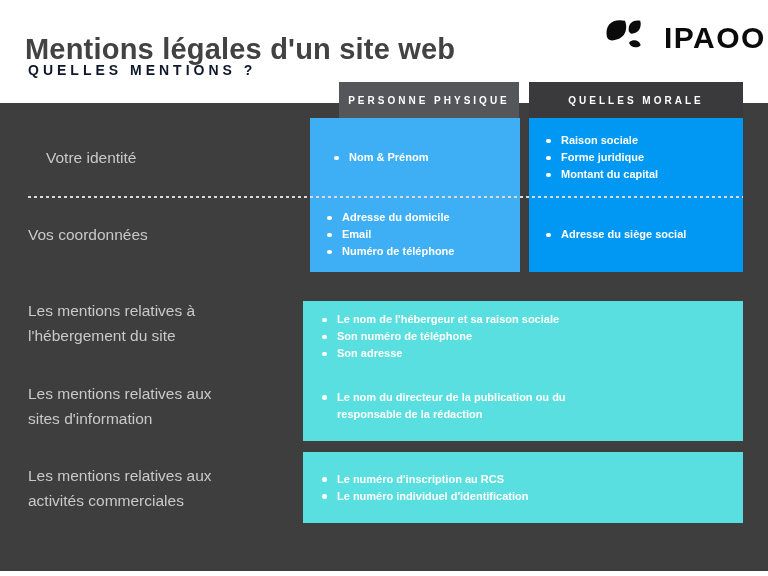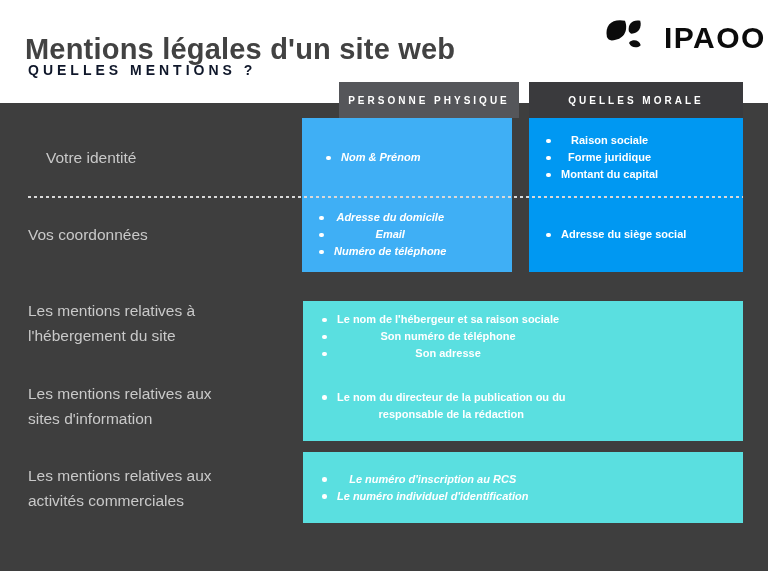--- a/index.html
+++ b/index.html
@@ -16,32 +16,32 @@
   .brand{position:absolute;left:604px;top:18px;display:flex;align-items:center;gap:18px;}
   .brand svg{width:42px;height:40px;display:block;}
   .brand-text{font-size:30px;font-weight:700;color:var(--logo_black,#0B0B0B);letter-spacing:1.5px;}
 
   .col-header{position:absolute;top:82px;height:36px;display:flex;align-items:center;justify-content:center;
     color:#fff;font-size:10px;font-weight:700;letter-spacing:3px;z-index:3;}
   .col-header.phys{left:299px;width:180px;background:var(--hdr_phys,#55565A);margin-left:40px;}
   .col-header.mor{left:529px;width:214px;background:var(--hdr_mor,#3A3A3D);}
 
   .blue-box{position:absolute;top:118px;height:154px;display:flex;flex-direction:column;z-index:2;}
-  .blue-box.phys{left:302px;width:210px;background:var(--blue_phys,#3FAFF5);font-style:italic;}
+  .blue-box.phys{left:310px;width:210px;background:var(--blue_phys,#3FAFF5);}
   .blue-box.mor{left:529px;width:214px;background:var(--blue_mor,#0098F2);}
   .sect-top{height:79px;display:flex;align-items:center;}
   .sect-bot{height:75px;display:flex;align-items:center;}
 
   .teal-box{position:absolute;left:303px;width:440px;height:71px;background:var(--teal,#5ADFE0);
     display:flex;align-items:center;z-index:2;}
   .teal-box.r3{top:287px;margin-top:14px;}
   .teal-box.r4{top:370px;}
-  .teal-box.r5{top:452px;font-style:italic;}
+  .teal-box.r5{top:452px;}
 
-  ul.blist{list-style:none;margin:0;padding:0 8px 0 17px;text-align:center;}
+  ul.blist{list-style:none;margin:0;padding:0 8px 0 17px;}
   .teal-box ul.blist{padding-left:19px;}
   ul.blist.more-indent{padding-left:24px;}
   ul.blist li{position:relative;padding-left:15px;font-size:11px;font-weight:700;color:#fff;
     line-height:17px;white-space:pre-line;}
   ul.blist li::before{content:"";position:absolute;left:0;top:6.5px;width:4.5px;height:4.5px;border-radius:50%;background:#fff;}
 
   .row-label{position:absolute;left:28px;width:268px;display:flex;align-items:center;
     color:var(--label_text,#C9C9C9);font-size:15.5px;line-height:25px;white-space:pre-line;z-index:2;}
   .row-label.r1{top:118px;height:79px;margin-left:18px;}
   .row-label.r2{top:197px;height:75px;}

